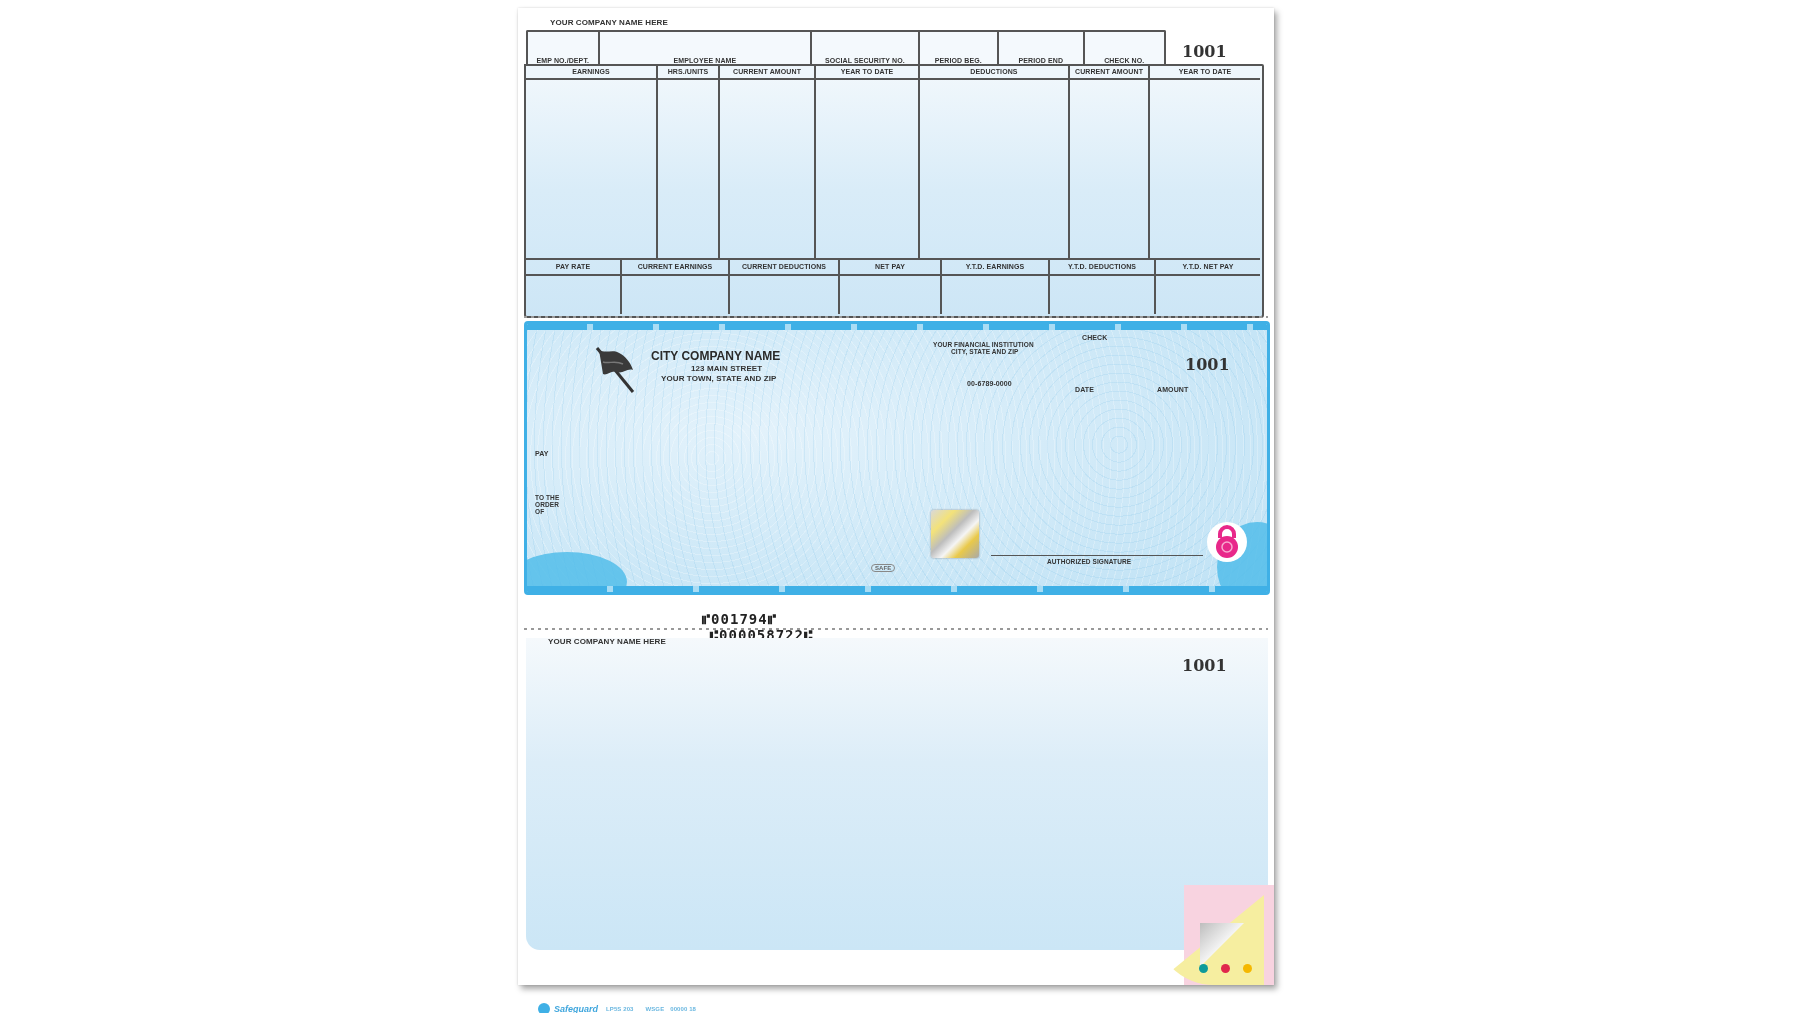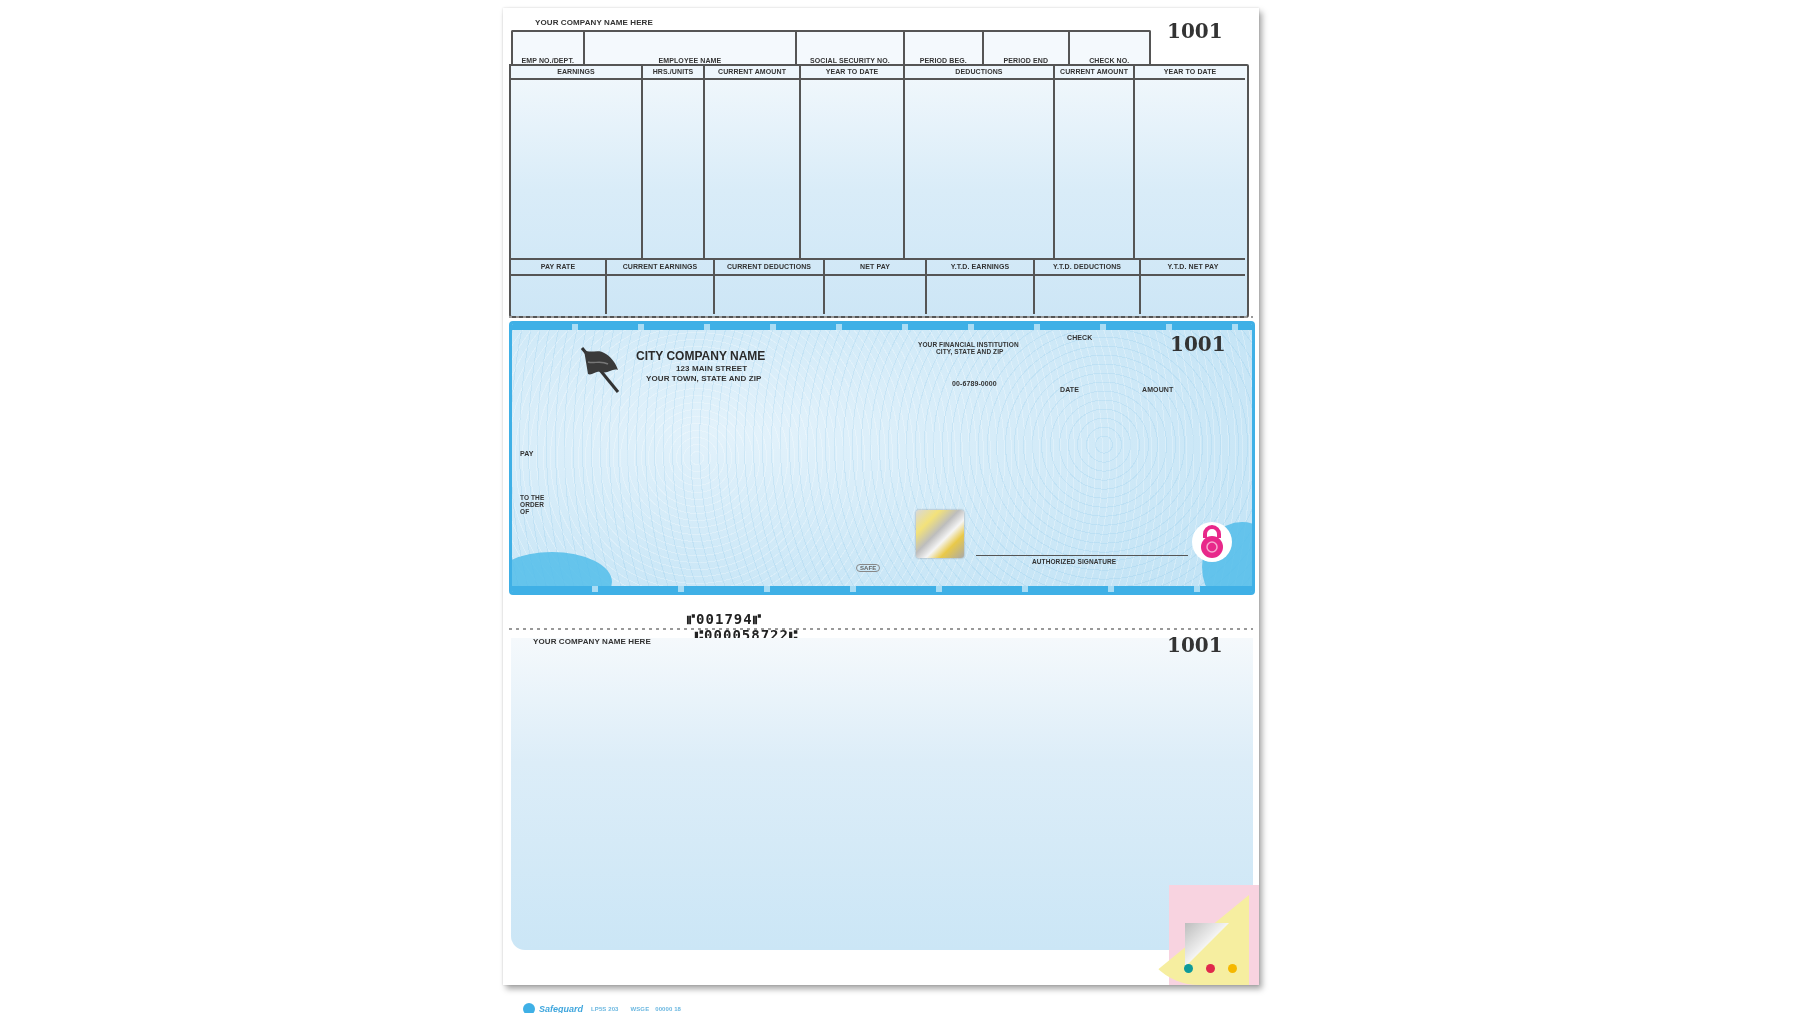--- a/index.html
+++ b/index.html
@@ -1,20 +1,20 @@
 <!DOCTYPE html>
 <html><head>
 <meta charset="utf-8">
 <style>
   html,body{margin:0;padding:0;}
   body{width:1800px;height:1013px;background:#ffffff;position:relative;overflow:hidden;font-family:"Liberation Sans",sans-serif;color:#333;}
   .abs{position:absolute;}
-  .doc{left:503px;top:8px;width:756px;height:977px;background:#ffffff;box-shadow:3px 4px 6px rgba(0,0,0,0.35),0 0 2px rgba(0,0,0,0.15);}
+  .doc{left:518px;top:8px;width:756px;height:977px;background:#ffffff;box-shadow:3px 4px 6px rgba(0,0,0,0.35),0 0 2px rgba(0,0,0,0.15);}
   .tiny{font-size:7px;font-weight:bold;color:#333;letter-spacing:0.1px;white-space:nowrap;text-transform:uppercase;}
-  .num{font-family:"DejaVu Serif",serif;font-weight:bold;font-size:20px;color:#333;}
+  .num{font-family:"DejaVu Serif",serif;font-weight:bold;font-size:16px;color:#333;margin-top:23px;}
   
   .stub-top{left:8px;top:22px;width:742px;height:282px;background:linear-gradient(#f3f8fc 0%,#d7ebf8 45%,#cfe6f6 100%);}
   .hdr-row{position:absolute;left:6px;top:22px;height:34px;border:2px solid #555;border-bottom:none;border-radius:2px 2px 0 0;display:flex;background:#f4f9fd;}
   .hdr-cell{border-right:2px solid #555;position:relative;}
   .hdr-cell:last-child{border-right:none;}
   .hdr-cell span{position:absolute;bottom:2px;left:0;right:0;text-align:center;}
   .grid{position:absolute;left:6px;top:56px;width:734px;height:251px;border:2px solid #555;border-radius:0 2px 3px 3px;}
   .colhdr{position:absolute;top:0;height:12px;border-bottom:2px solid #555;text-align:center;line-height:12px;background:#eef6fc;}
   .vline{position:absolute;width:2px;background:#555;}
   .hline{position:absolute;height:2px;background:#555;}

